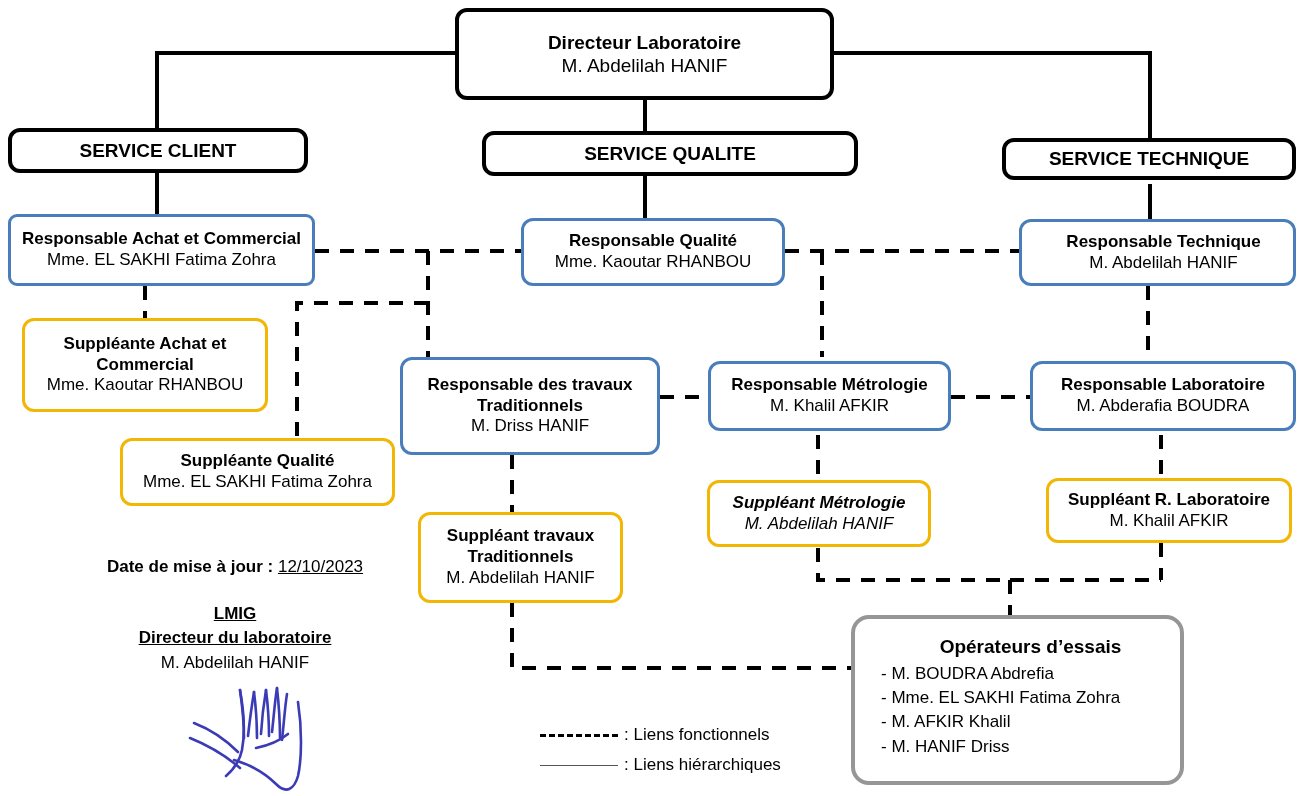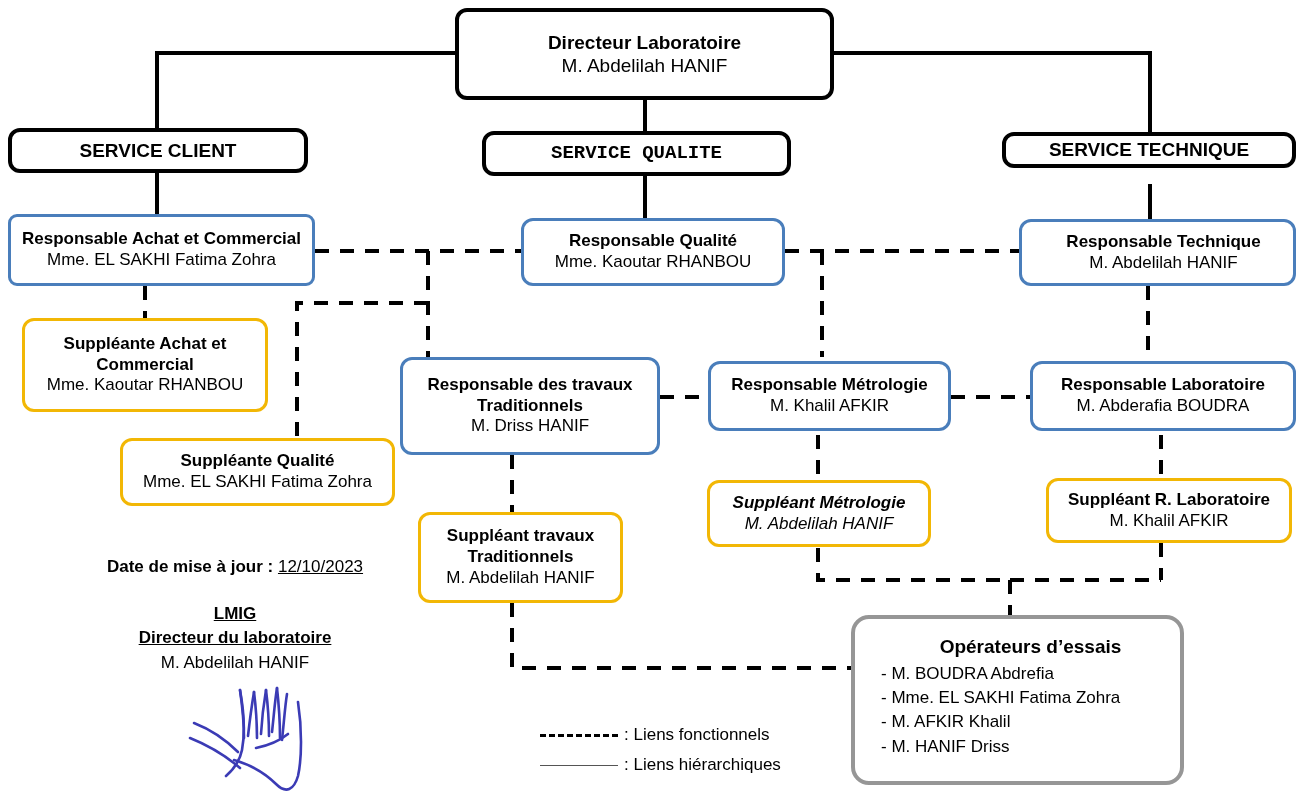--- a/index.html
+++ b/index.html
@@ -196,25 +196,25 @@
 
   <div class="node n-root" style="left:455px; top:8px; width:379px; height:92px;">
     <div class="title">Directeur Laboratoire</div>
     <div class="person">M. Abdelilah HANIF</div>
   </div>
 
   <div class="node n-service" style="left:8px; top:128px; width:300px; height:45px;">
     <div class="title">SERVICE CLIENT</div>
   </div>
 
-  <div class="node n-service" style="left:482px; top:131px; width:309px; height:45px;font-family:Liberation Mono, monospace;">
+  <div class="node n-service" style="left:482px; top:131px; width:376px; height:45px;">
     <div class="title">SERVICE QUALITE</div>
   </div>
 
-  <div class="node n-service" style="left:1002px; top:132px; width:294px; height:36px;">
+  <div class="node n-service" style="left:1002px; top:138px; width:294px; height:42px;">
     <div class="title">SERVICE TECHNIQUE</div>
   </div>
 
   <div class="node n-resp" style="left:8px; top:214px; width:307px; height:72px;border-radius:9px;">
     <div class="title">Responsable Achat et Commercial</div>
     <div class="person">Mme. EL SAKHI Fatima Zohra</div>
   </div>
 
   <div class="node n-resp" style="left:521px; top:218px; width:264px; height:68px;">
     <div class="title">Responsable Qualité</div>

